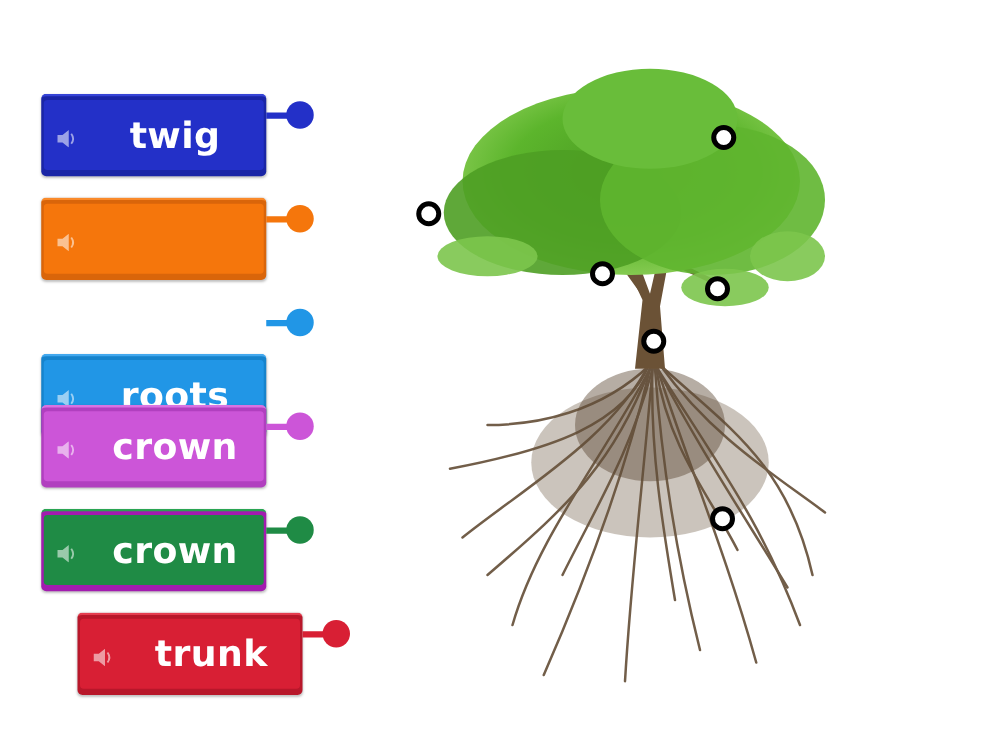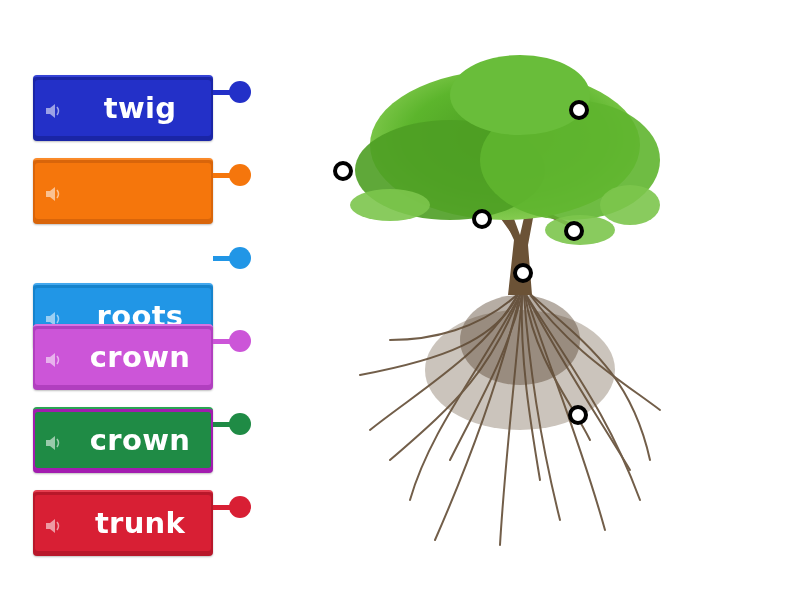--- a/index.html
+++ b/index.html
@@ -90,21 +90,21 @@
         <div class="inner" style="background: rgb(31, 139, 69);"></div>
         <svg class="speaker" viewBox="0 0 16 14">
           <path d="M1 4 H5 L10 0 V14 L5 10 H1 Z" fill="#fff"></path>
           <path d="M12 3 Q15 7 12 11" stroke="#fff" stroke-width="1.5" fill="none"></path>
         </svg>
         <div class="text">crown</div>
       </div>
       <div class="connector-line" style="background: rgb(31, 139, 69);"></div>
       <div class="connector-dot" style="background: rgb(31, 139, 69);"></div>
     </div>
-    <div class="label-row" style="top: 474px;">
+    <div class="label-row" style="top: 474px; margin-left: 29px;">
       <div class="label-btn" style="background: rgb(184, 23, 42); border-top: 2px solid rgb(229, 61, 79);">
         <div class="inner" style="background: rgb(216, 31, 52);"></div>
         <svg class="speaker" viewBox="0 0 16 14">
           <path d="M1 4 H5 L10 0 V14 L5 10 H1 Z" fill="#fff"></path>
           <path d="M12 3 Q15 7 12 11" stroke="#fff" stroke-width="1.5" fill="none"></path>
         </svg>
         <div class="text">trunk</div>
       </div>
       <div class="connector-line" style="background: rgb(216, 31, 52);"></div>
       <div class="connector-dot" style="background: rgb(216, 31, 52);"></div>

